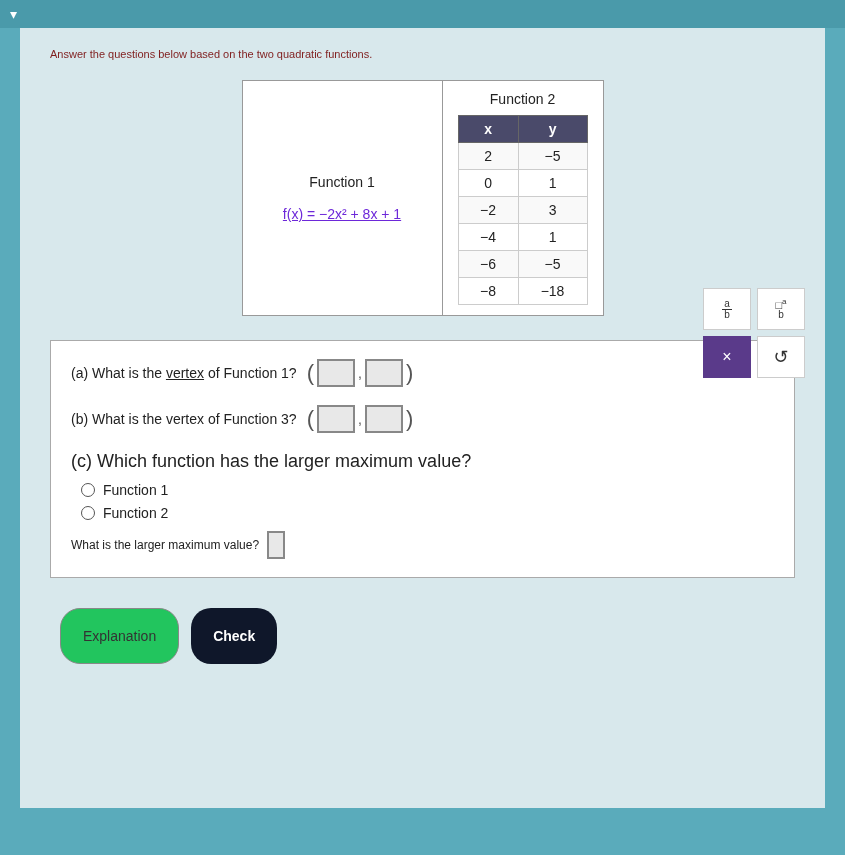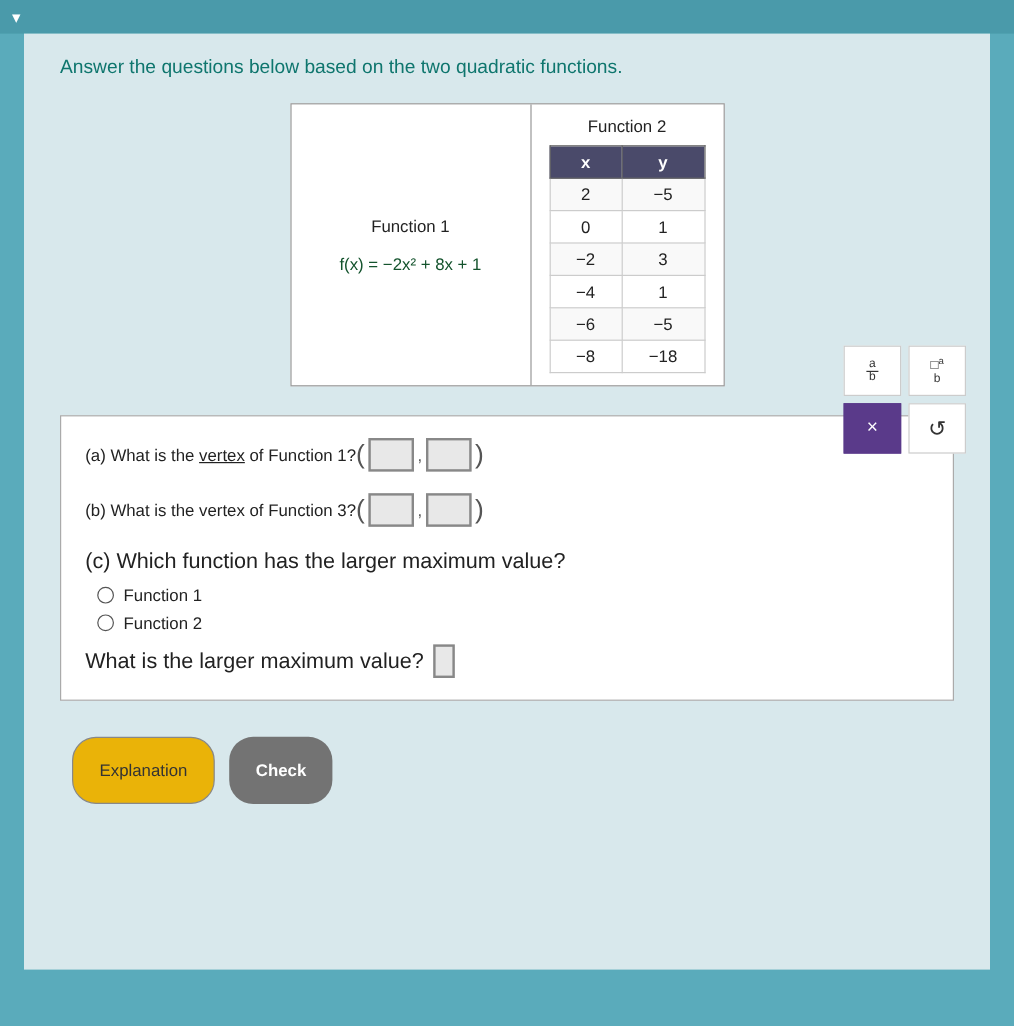--- a/index.html
+++ b/index.html
@@ -28,22 +28,22 @@
 
     .main-content {
       background: #d8e8ec;
       margin: 0 20px;
       padding: 20px 30px 30px 30px;
       min-height: 780px;
       position: relative;
     }
 
     .instruction {
-      font-size: 16px;
-      color: #0f766e;
+      font-size: 11px;
+      color: #7f1d1d;
       margin-bottom: 20px;
       font-weight: normal;
     }
 
     .functions-table-container {
       display: flex;
       justify-content: center;
       margin-bottom: 24px;
     }
 
@@ -65,21 +65,22 @@
 
     .function-label {
       font-size: 14px;
       color: #222;
       margin-bottom: 16px;
       text-align: center;
     }
 
     .function-formula {
       font-size: 14px;
-      color: #14532d;
+      color: #6d28d9;
+      text-decoration: underline;
     }
 
     .function2-cell {
       padding: 10px 0 10px 0;
       display: flex;
       flex-direction: column;
       align-items: center;
       min-width: 160px;
     }
 
@@ -122,21 +123,21 @@
       background: white;
       padding: 18px 20px;
       margin-bottom: 20px;
       position: relative;
     }
 
     .question-row {
       margin-bottom: 18px;
       display: flex;
       align-items: center;
-      gap: 0;
+      gap: 10px;
     }
 
     .question-text {
       font-size: 14px;
       color: #222;
     }
 
     .underline {
       text-decoration: underline;
     }
@@ -199,21 +200,21 @@
     }
 
     .max-value-row {
       display: flex;
       align-items: center;
       gap: 8px;
       margin-top: 10px;
     }
 
     .max-value-label {
-      font-size: 18px;
+      font-size: 12px;
       color: #222;
       text-align: center;
     }
 
     .max-input-box {
       width: 18px;
       height: 28px;
       border: 2px solid #888;
       background: #e8e8e8;
       display: inline-block;
@@ -287,31 +288,31 @@
       display: flex;
       gap: 12px;
       margin-top: 30px;
       margin-left: 10px;
     }
 
     .btn-explanation {
       padding: 8px 22px;
       border: 1px solid #888;
       border-radius: 20px;
-      background: #eab308;
+      background: #22c55e;
       font-size: 14px;
       color: #333;
       cursor: pointer;
     }
 
     .btn-check {
       padding: 20px 22px;
       border: none;
       border-radius: 20px;
-      background: #737373;
+      background: #0f172a;
       font-size: 14px;
       color: white;
       cursor: pointer;
       font-weight: bold;
     }
   </style>
 </head>
 <body>
 
 <div class="top-bar">

